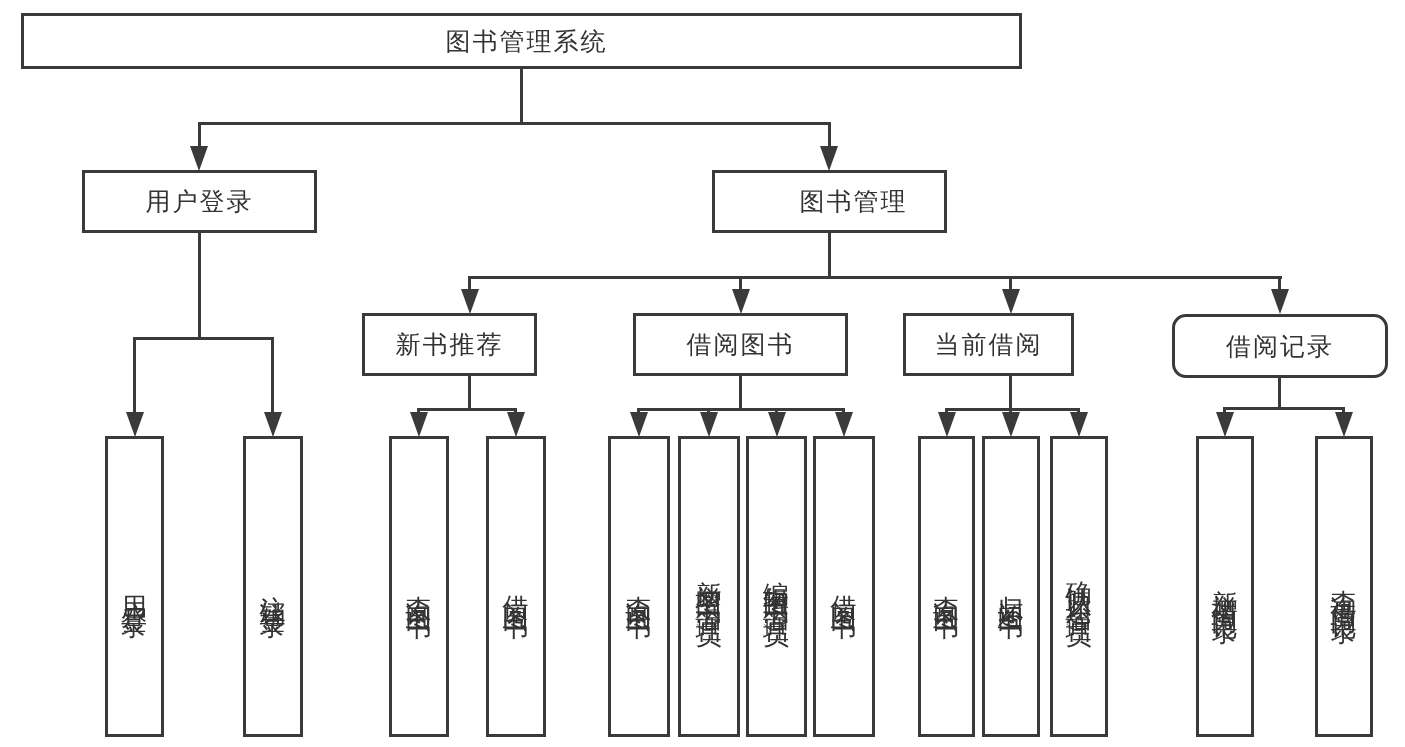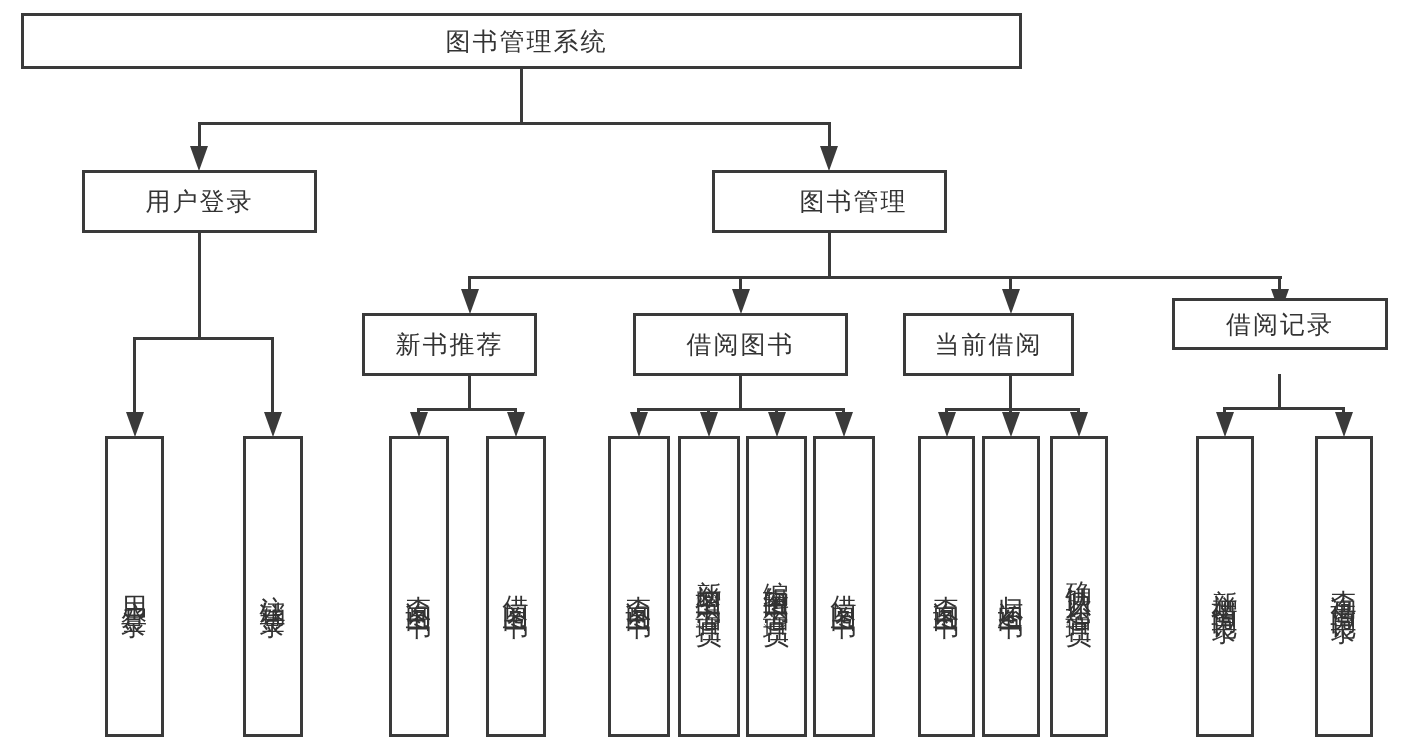--- a/index.html
+++ b/index.html
@@ -90,21 +90,21 @@
   <div class="vline" style="left:739px;top:276px;height:16px;"></div>
   <div class="arrow" style="left:732px;top:289px;"></div>
   <div class="vline" style="left:1009px;top:276px;height:16px;"></div>
   <div class="arrow" style="left:1002px;top:289px;"></div>
   <div class="vline" style="left:1278px;top:276px;height:16px;"></div>
   <div class="arrow" style="left:1271px;top:289px;"></div>
 
   <div class="box" style="left:362px;top:313px;width:175px;height:63px;">新书推荐</div>
   <div class="box" style="left:633px;top:313px;width:215px;height:63px;">借阅图书</div>
   <div class="box" style="left:903px;top:313px;width:171px;height:63px;">当前借阅</div>
-  <div class="box" style="left:1172px;top:298px;width:216px;height:52px;">借阅记录</div>
+  <div class="box" style="left:1172px;top:314px;width:216px;height:64px;border-radius:14px;">借阅记录</div>
 
   <div class="vline" style="left:468px;top:373px;height:38px;"></div>
   <div class="hline" style="left:417px;top:408px;width:100px;"></div>
   <div class="vline" style="left:417px;top:408px;height:8px;"></div>
   <div class="arrow" style="left:410px;top:412px;"></div>
   <div class="vline" style="left:514px;top:408px;height:8px;"></div>
   <div class="arrow" style="left:507px;top:412px;"></div>
 
   <div class="vline" style="left:739px;top:373px;height:38px;"></div>
   <div class="hline" style="left:637px;top:408px;width:208px;"></div>

